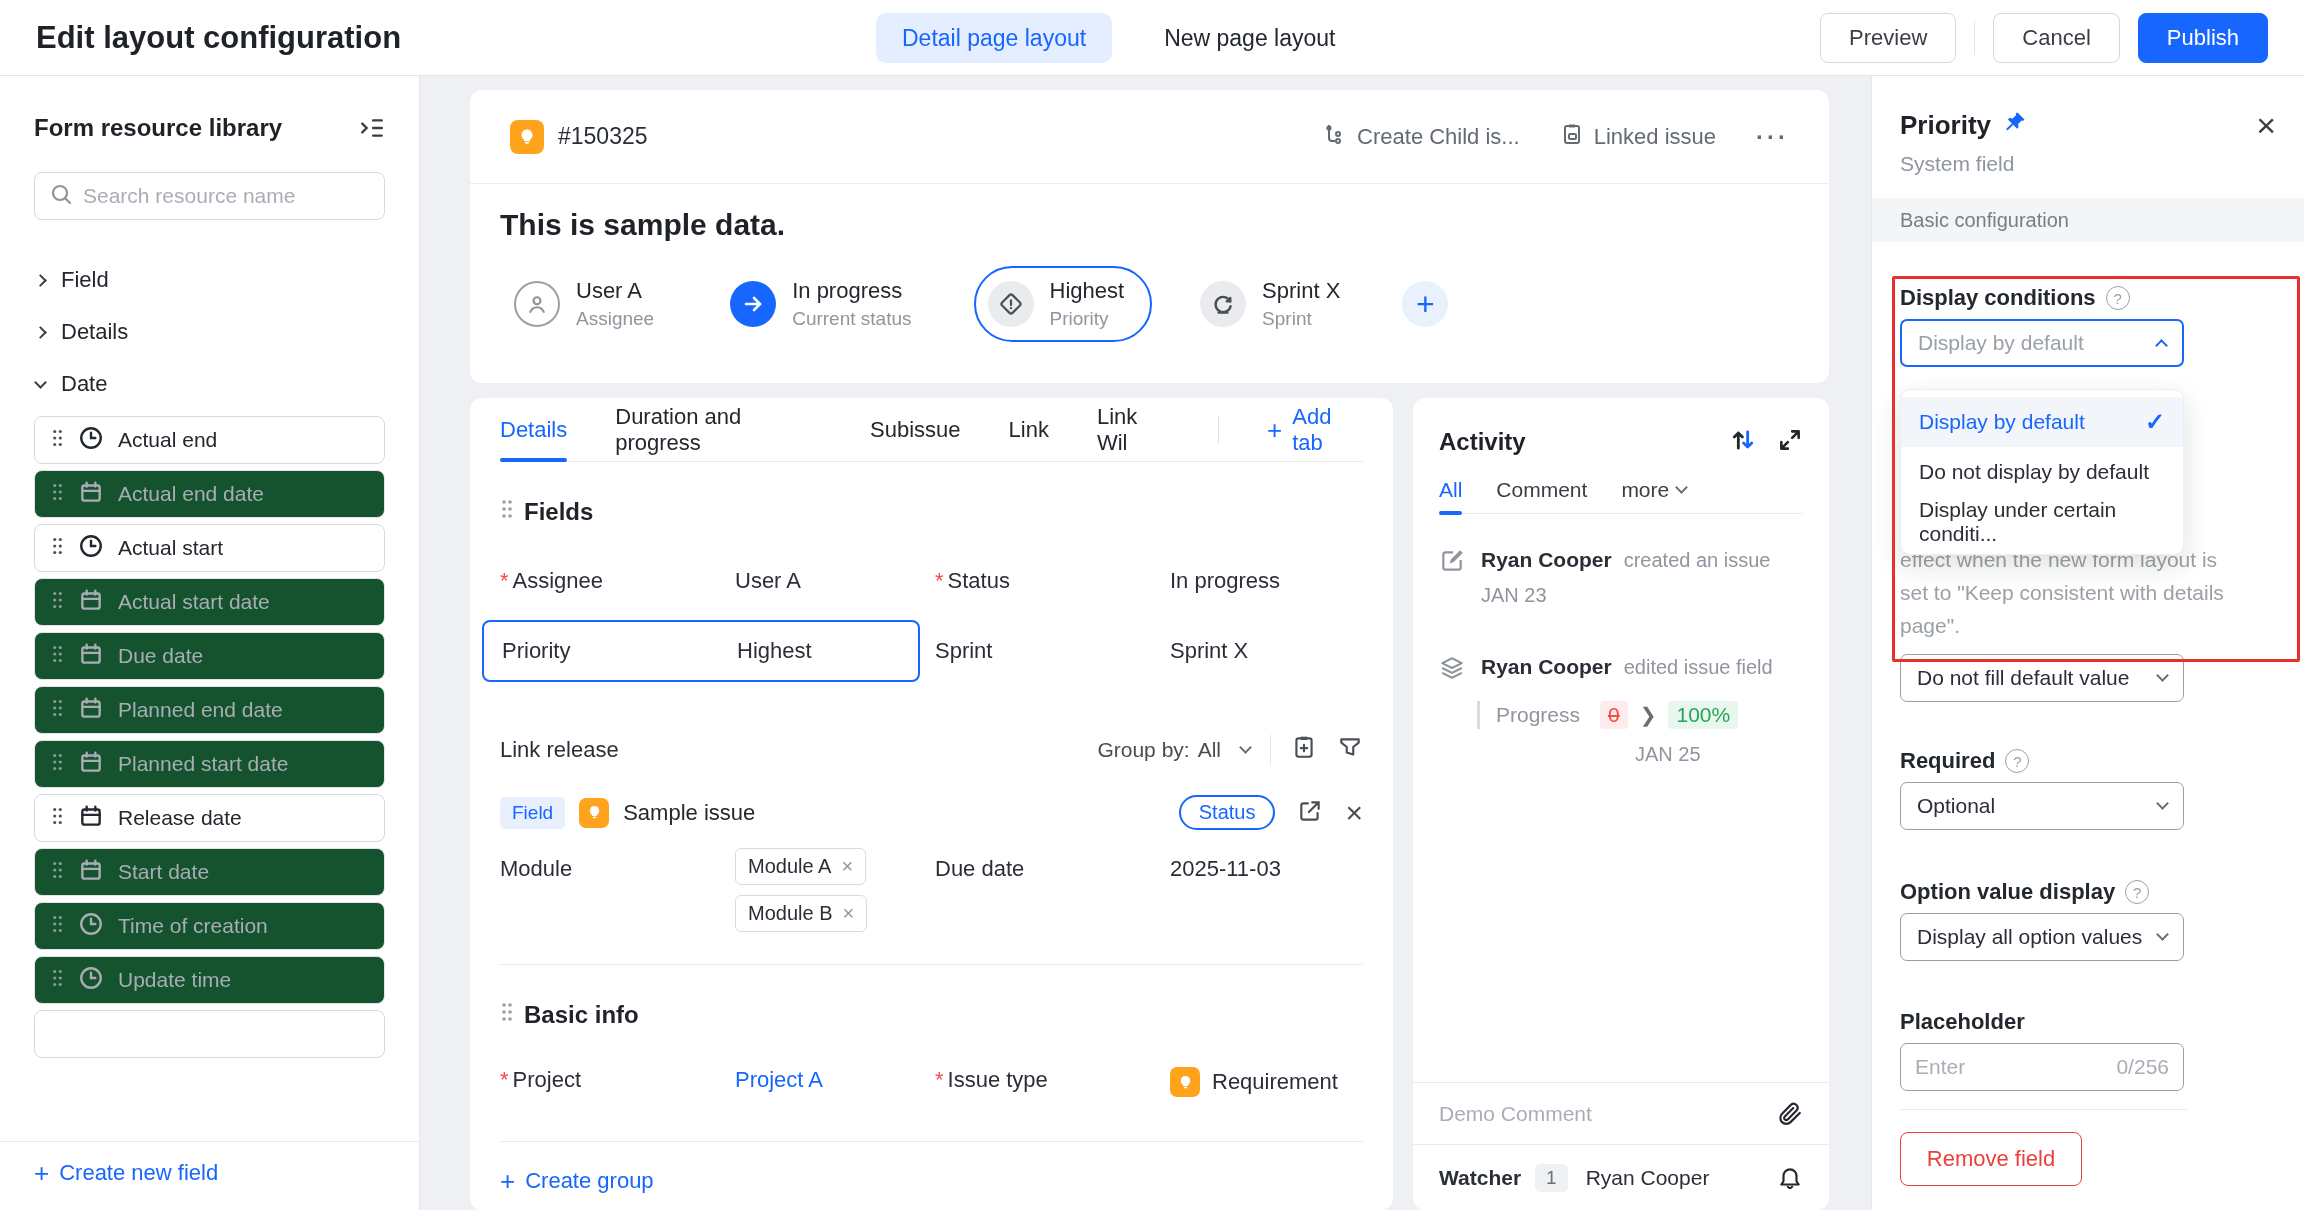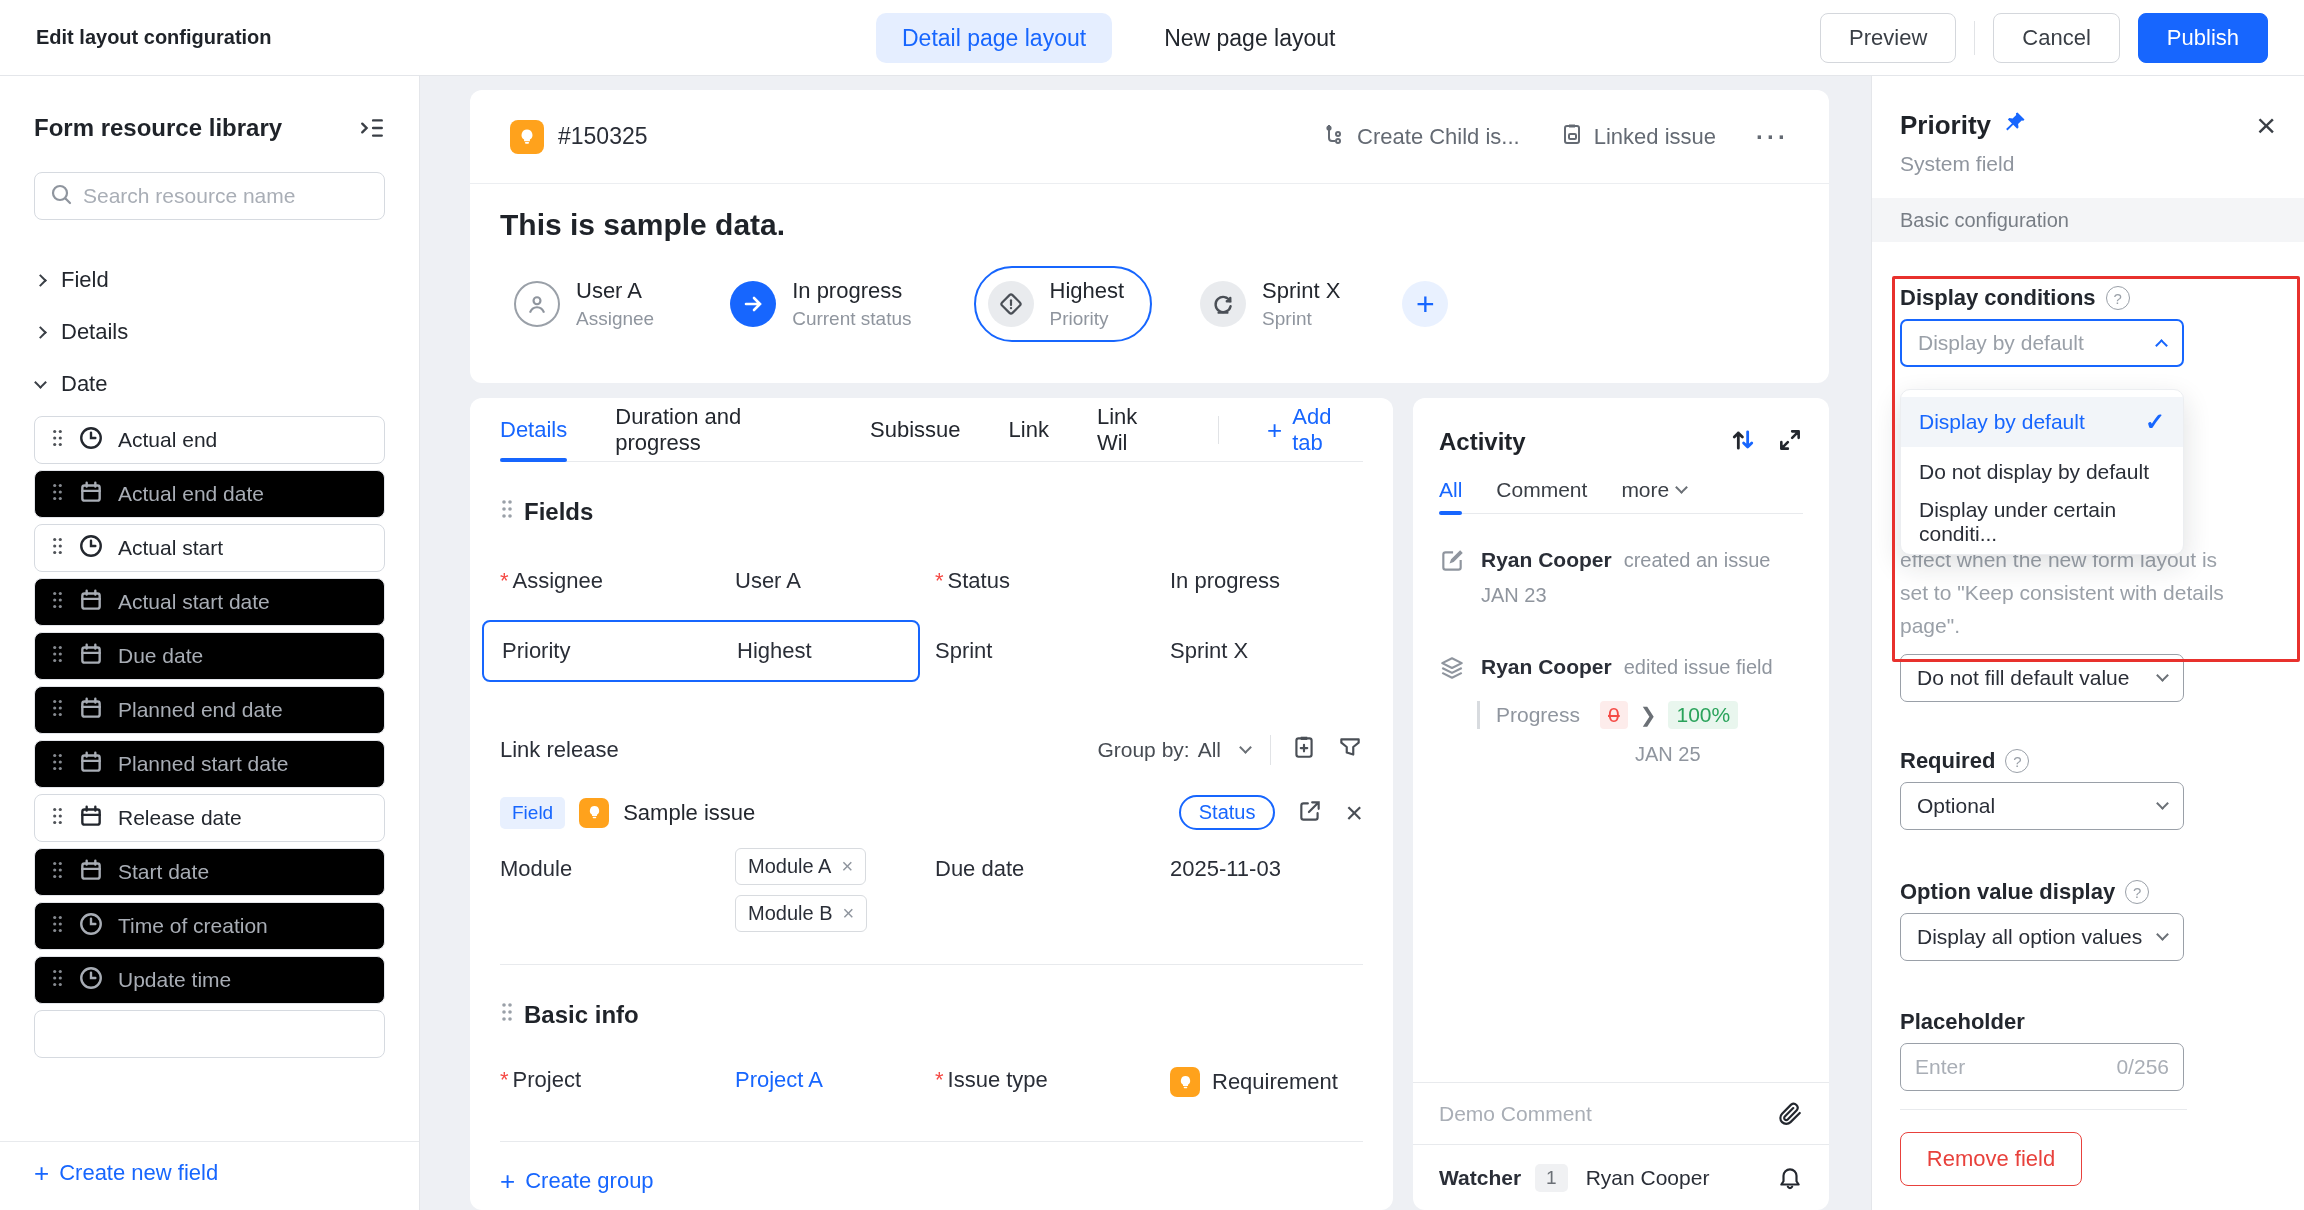--- a/index.html
+++ b/index.html
@@ -1,21 +1,21 @@
 <!DOCTYPE html>
 <html><head>
 <meta charset="utf-8">
 <style>
   * { margin:0; padding:0; box-sizing:border-box; }
   html,body { width:2304px; height:1210px; font-family:"Liberation Sans", sans-serif; background:#eef0f4; color:#23272e; }
   .app { position:relative; width:2304px; height:1210px; overflow:hidden; }
 
   
   .header { position:absolute; top:0; left:0; right:0; height:76px; background:#fff; border-bottom:1px solid #e4e6ea; display:flex; align-items:center; padding:0 36px; z-index:20; }
-  .page-title { font-size:20px; font-weight:bold; color:#1f2329; }
+  .page-title { font-size:31px; font-weight:bold; color:#1f2329; }
   .layout-toggle { position:absolute; left:876px; top:13px; display:flex; align-items:center; gap:26px; }
   .lt-pill { height:50px; display:flex; align-items:center; padding:0 26px; border-radius:10px; font-size:23px; }
   .lt-pill.active { background:#e5eeff; color:#1766fe; }
   .lt-pill.plain { color:#23272e; }
   .header-actions { margin-left:auto; display:flex; align-items:center; gap:18px; }
   .btn { height:50px; padding:0 28px; border:1px solid #d4d7dc; border-radius:8px; background:#fff; font-size:22px; color:#3a3f46; font-family:inherit; cursor:pointer; }
   .btn-primary { background:#1766fe; border-color:#1766fe; color:#fff; }
   .hdr-sep { width:1px; height:34px; background:#e1e3e6; }
 
   
@@ -25,21 +25,21 @@
   .sb-collapse { color:#3a3f46; cursor:pointer; display:flex; }
   .search-box { margin-top:30px; height:48px; border:1px solid #d6dae0; border-radius:8px; display:flex; align-items:center; padding:0 14px; gap:10px; color:#8f959e; }
   .search-box input { border:none; outline:none; font-size:21px; width:100%; font-family:inherit; color:#23272e; }
   .search-box input::placeholder { color:#a9aeb6; }
   .tree { margin-top:34px; }
   .tree-row { display:flex; align-items:center; gap:16px; height:52px; font-size:22px; color:#23272e; cursor:pointer; }
   .caret { width:9px; height:9px; border-right:2.5px solid #3a3f46; border-bottom:2.5px solid #3a3f46; transform:rotate(-45deg); margin-left:2px; }
   .caret.open { transform:rotate(45deg); margin-top:-4px; }
   .sb-items { margin-top:6px; height:724px; overflow:hidden; }
   .sb-item { height:48px; border:1px solid #d6dae0; border-radius:8px; background:#fff; display:flex; align-items:center; gap:14px; padding:0 16px; margin-bottom:6px; font-size:21px; color:#23272e; cursor:grab; }
-  .sb-item.disabled { background:#000000; border-color:#e3e5ea; color:#a8adb5; }
+  .sb-item.disabled { background:#14532d; border-color:#e3e5ea; color:#a8adb5; }
   .sb-item .drag { opacity:.8; }
   .sb-item svg { flex:none; }
   .sb-foot { position:absolute; left:0; right:0; bottom:0; background:#fff; border-top:1px solid #e8eaed; padding:18px 34px 24px; }
   .link-blue { color:#1766fe; font-size:22px; display:inline-flex; align-items:center; gap:10px; cursor:pointer; }
   .plus-g { font-size:26px; line-height:1; }
 
   
   .card { position:absolute; background:#fff; border-radius:12px; }
   .top-card { left:470px; top:90px; width:1359px; height:293px; }
   .id-row { height:94px; border-bottom:1px solid #eceef1; display:flex; align-items:center; padding:0 40px; }

